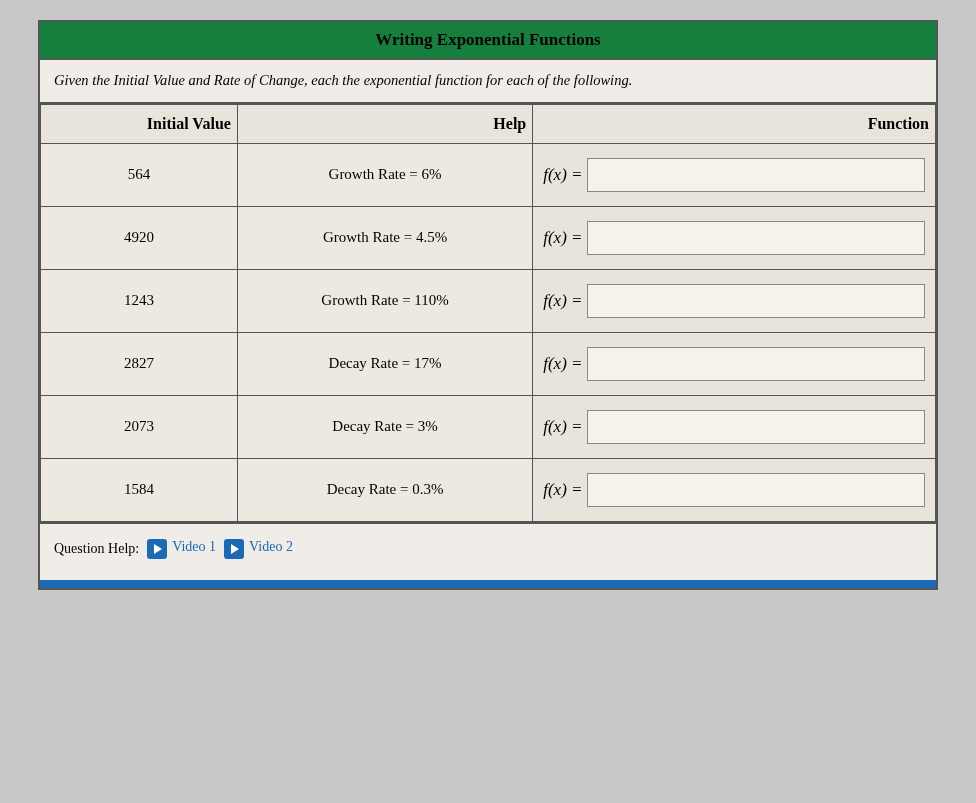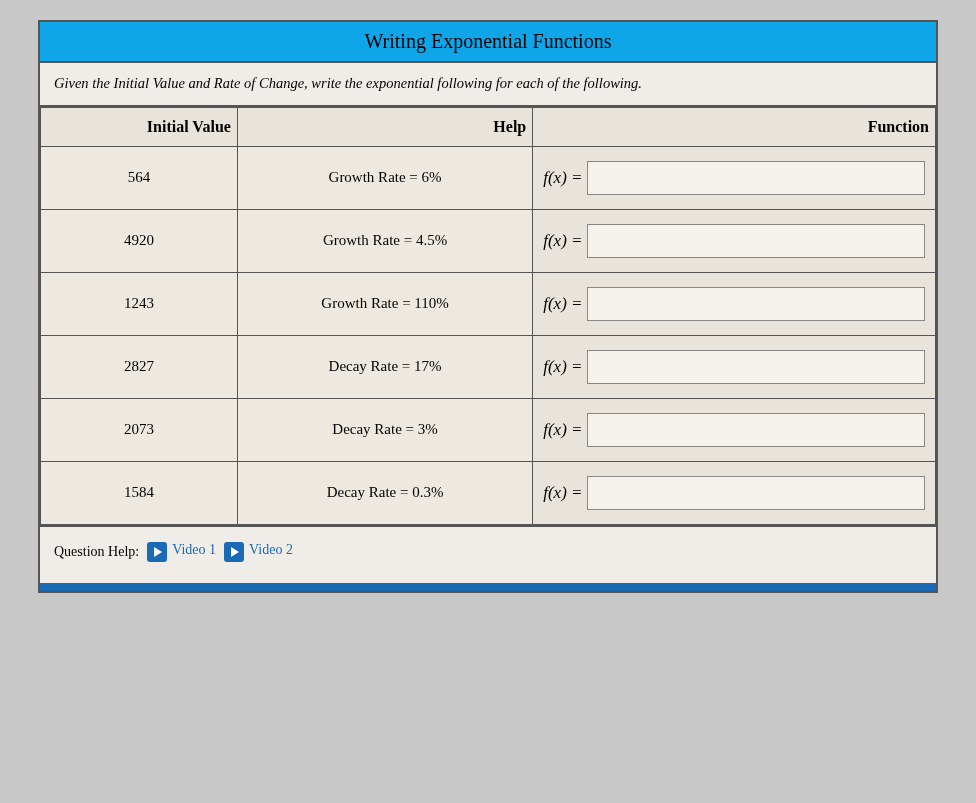--- a/index.html
+++ b/index.html
@@ -18,23 +18,23 @@
       background: #f0ede8;
       border: 2px solid #555;
       width: 900px;
       padding: 0;
     }
 
     .title-row {
       text-align: center;
       padding: 8px 12px;
       border-bottom: 2px solid #555;
-      font-weight: normal;
-      font-size: 20px;
-      background: #0ea5e9;
+      font-weight: bold;
+      font-size: 17px;
+      background: #15803d;
     }
 
     .instructions-row {
       padding: 10px 14px;
       border-bottom: 2px solid #555;
       font-size: 14.5px;
       font-style: italic;
       line-height: 1.5;
       background: #f0ede8;
     }
@@ -160,21 +160,21 @@
 </head>
 <body>
 
 <div class="worksheet">
 
   <div class="title-row">
     <span>Writing Exponential Functions</span>
   </div>
 
   <div class="instructions-row">
-    <span>Given the Initial Value and Rate of Change, write the exponential following for each of the following.</span>
+    <span>Given the Initial Value and Rate of Change, each the exponential function for each of the following.</span>
   </div>
 
   <div class="table-wrapper">
     <table>
       <colgroup>
         <col class="col-initial">
         <col class="col-rate">
         <col class="col-func">
       </colgroup>
       <thead>

